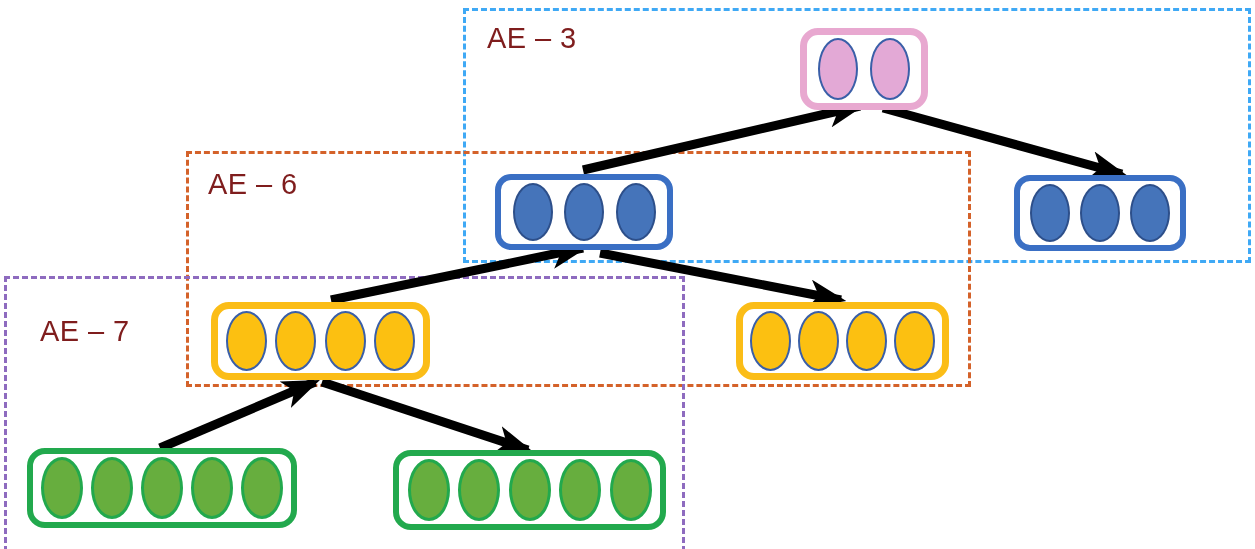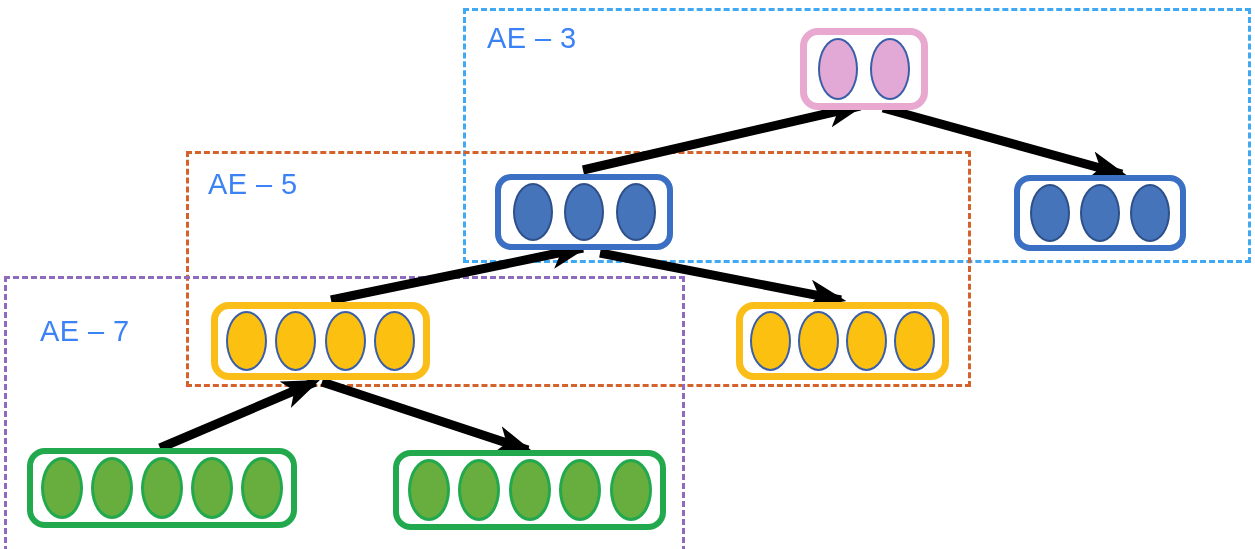--- a/index.html
+++ b/index.html
@@ -20,21 +20,21 @@
   .group-box {
     position: absolute;
     box-sizing: border-box;
     background: transparent;
   }
   .group-label {
     position: absolute;
     font-family: "Liberation Sans", sans-serif;
     font-size: 29px;
     font-weight: 400;
-    color: #3b82f6;
+    color: #7f1d1d;
     white-space: nowrap;
     letter-spacing: 0.4px;
   }
   .node {
     position: absolute;
     box-sizing: border-box;
     display: flex;
     flex-direction: row;
     align-items: center;
     justify-content: space-evenly;
@@ -55,21 +55,21 @@
 </style>
 </head>
 <body>
 
 <div id="diagram-root" style="width: 1255px; height: 549px; background: rgb(255, 255, 255);">
 
   <div id="groups-layer">
       <div class="group-box" style="left: 463px; top: 8px; width: 788px; height: 255px; border: 3px dashed rgb(63, 169, 245);"></div>
       <div class="group-label" style="left: 487px; top: 22px;">AE – 3</div>
       <div class="group-box" style="left: 186px; top: 151px; width: 785px; height: 236px; border: 3px dashed rgb(212, 98, 42);"></div>
-      <div class="group-label" style="left: 208px; top: 168px;">AE – 5</div>
+      <div class="group-label" style="left: 208px; top: 168px;">AE – 6</div>
       <div class="group-box" style="left: 4px; top: 276px; width: 681px; height: 276px; border: 3px dashed rgb(142, 107, 191);"></div>
       <div class="group-label" style="left: 40px; top: 315px;">AE – 7</div>
     </div>
 
   <svg class="edges" id="edges-layer" viewBox="0 0 1255 549">
     <defs>
       <marker id="arrowhead" markerWidth="4.2" markerHeight="3.2" refX="3.6" refY="1.6" orient="auto" markerUnits="strokeWidth">
         <path d="M0,0 L4.2,1.6 L0,3.2 L1.1,1.6 Z" fill="#000000"></path>
       </marker>
     </defs>

